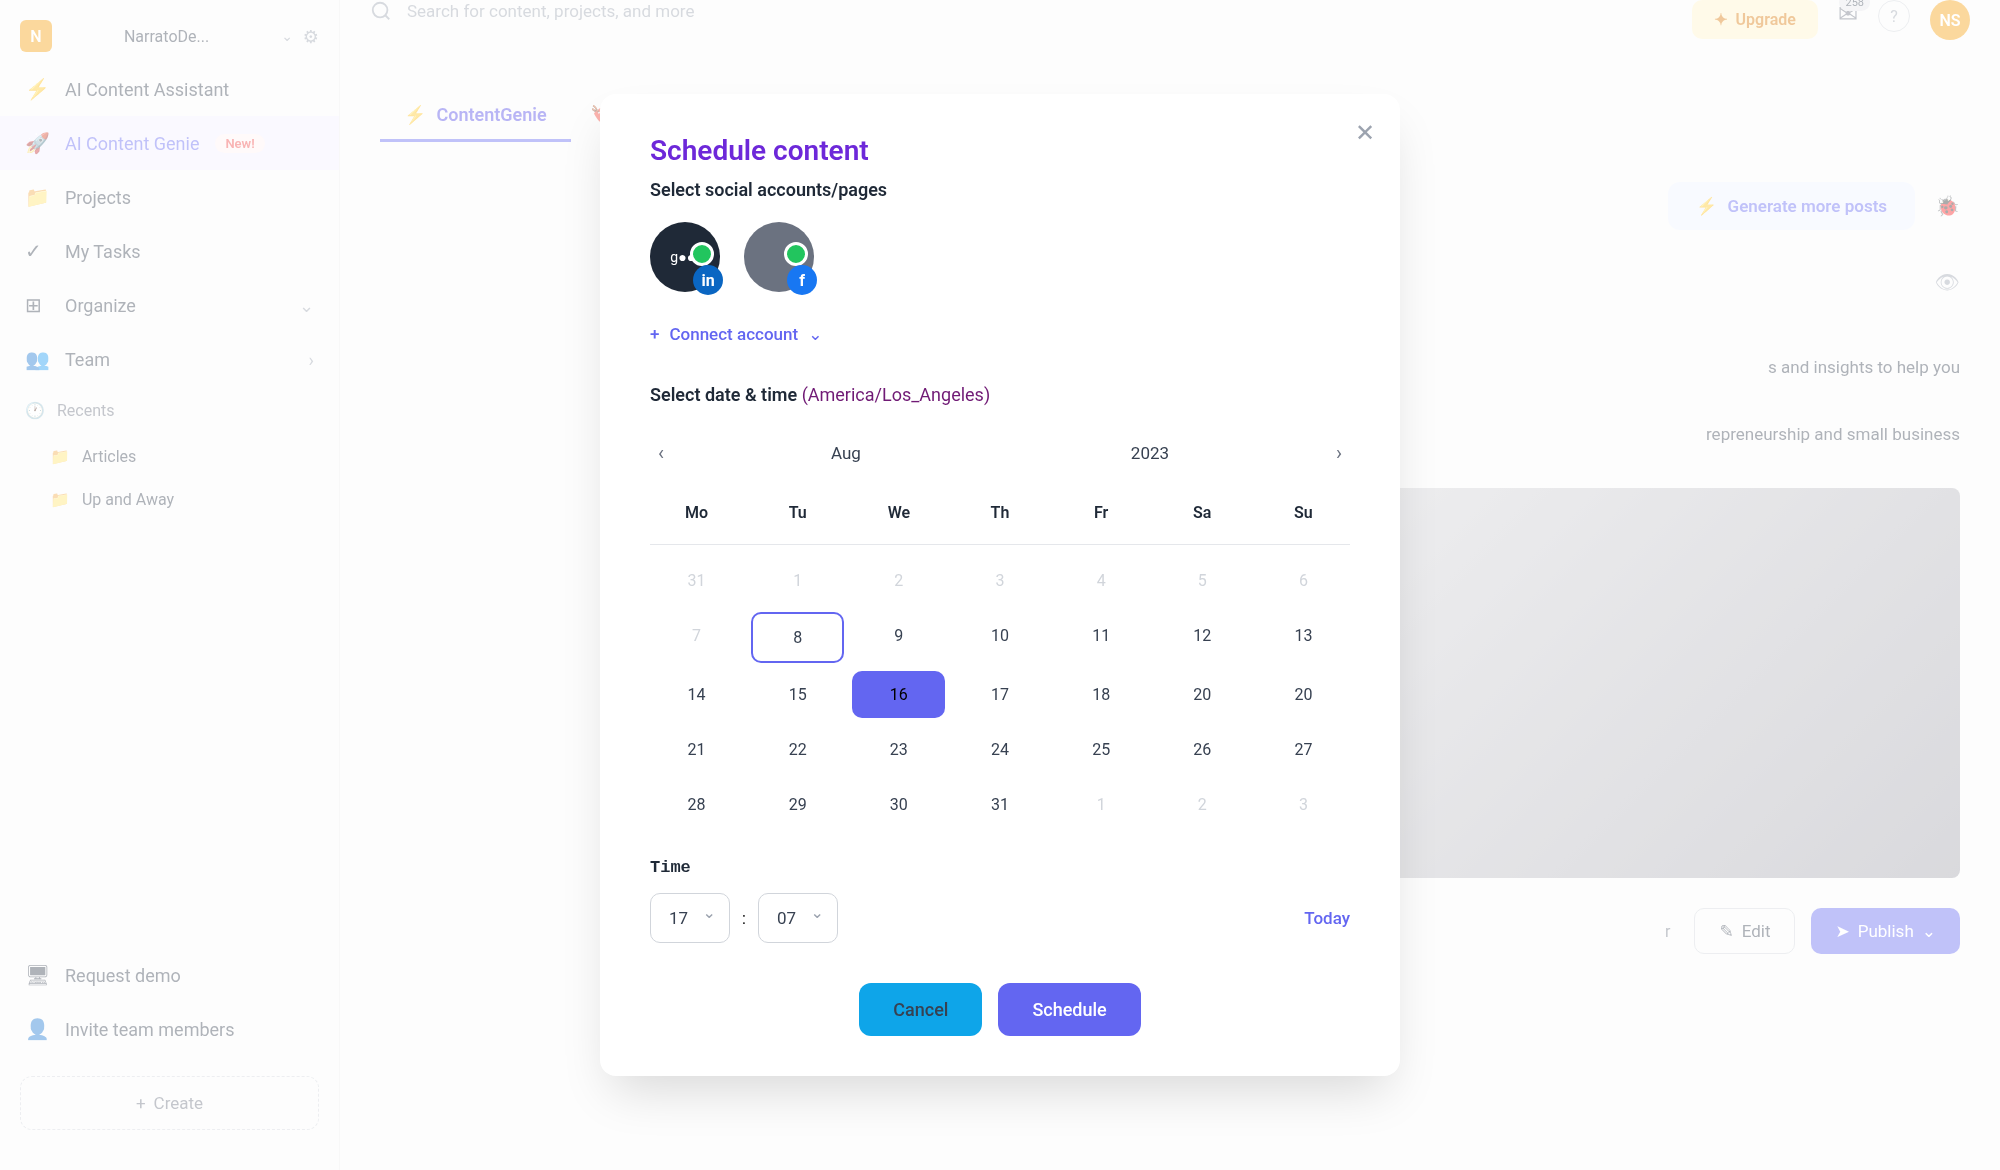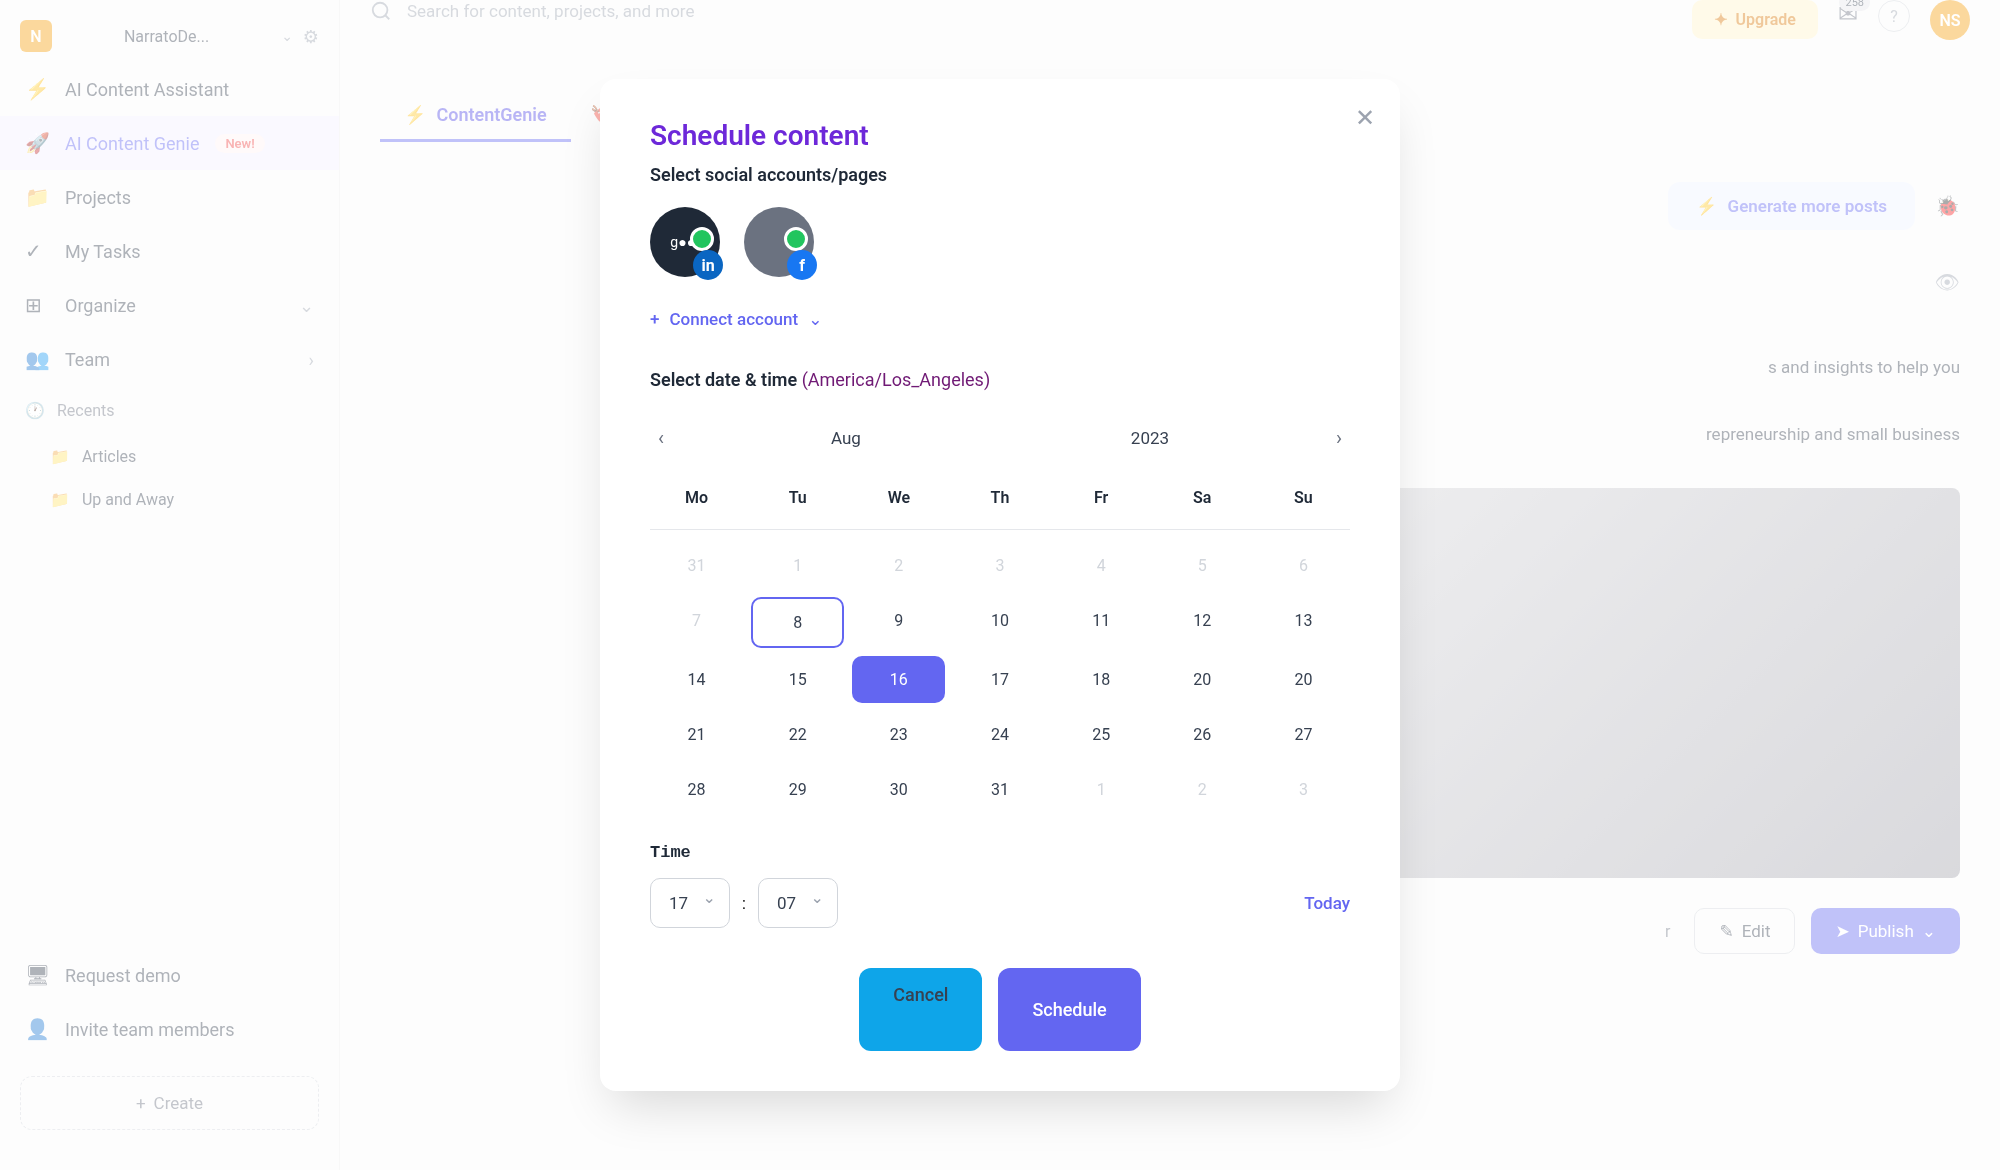--- a/index.html
+++ b/index.html
@@ -407,21 +407,21 @@
     .cal-day {
       text-align: center;
       padding: 14px 0;
       font-size: 16px;
       color: #374151;
       cursor: pointer;
       border-radius: 10px;
     }
     .cal-day.muted { color: #d1d5db; }
     .cal-day.today { border: 2px solid #6366f1; }
-    .cal-day.selected { background: #6366f1; color: #ffffff; text-align: center; }
+    .cal-day.selected { background: #6366f1; color: #000000; text-align: center; }
     .time-section {
       margin-top: 30px;
     }
     .time-label {
       font-size: 17px;
       font-weight: 600;
       color: #1f2937;
       margin-bottom: 16px;
       font-family: Liberation Mono, monospace;
     }
@@ -467,21 +467,21 @@
       background: #0ea5e9;
       color: #374151;
       padding: 16px 34px;
       border-radius: 12px;
       font-size: 18px;
       font-weight: 500;
     }
     .btn-schedule {
       background: #6366f1;
       color: white;
-      padding: 31px 34px;
+      padding: 16px 34px;
       border-radius: 12px;
       font-size: 18px;
       font-weight: 500;
     }
   </style>
 </head>
 <body>
 
 <div class="sidebar">
   <div class="workspace-row">

